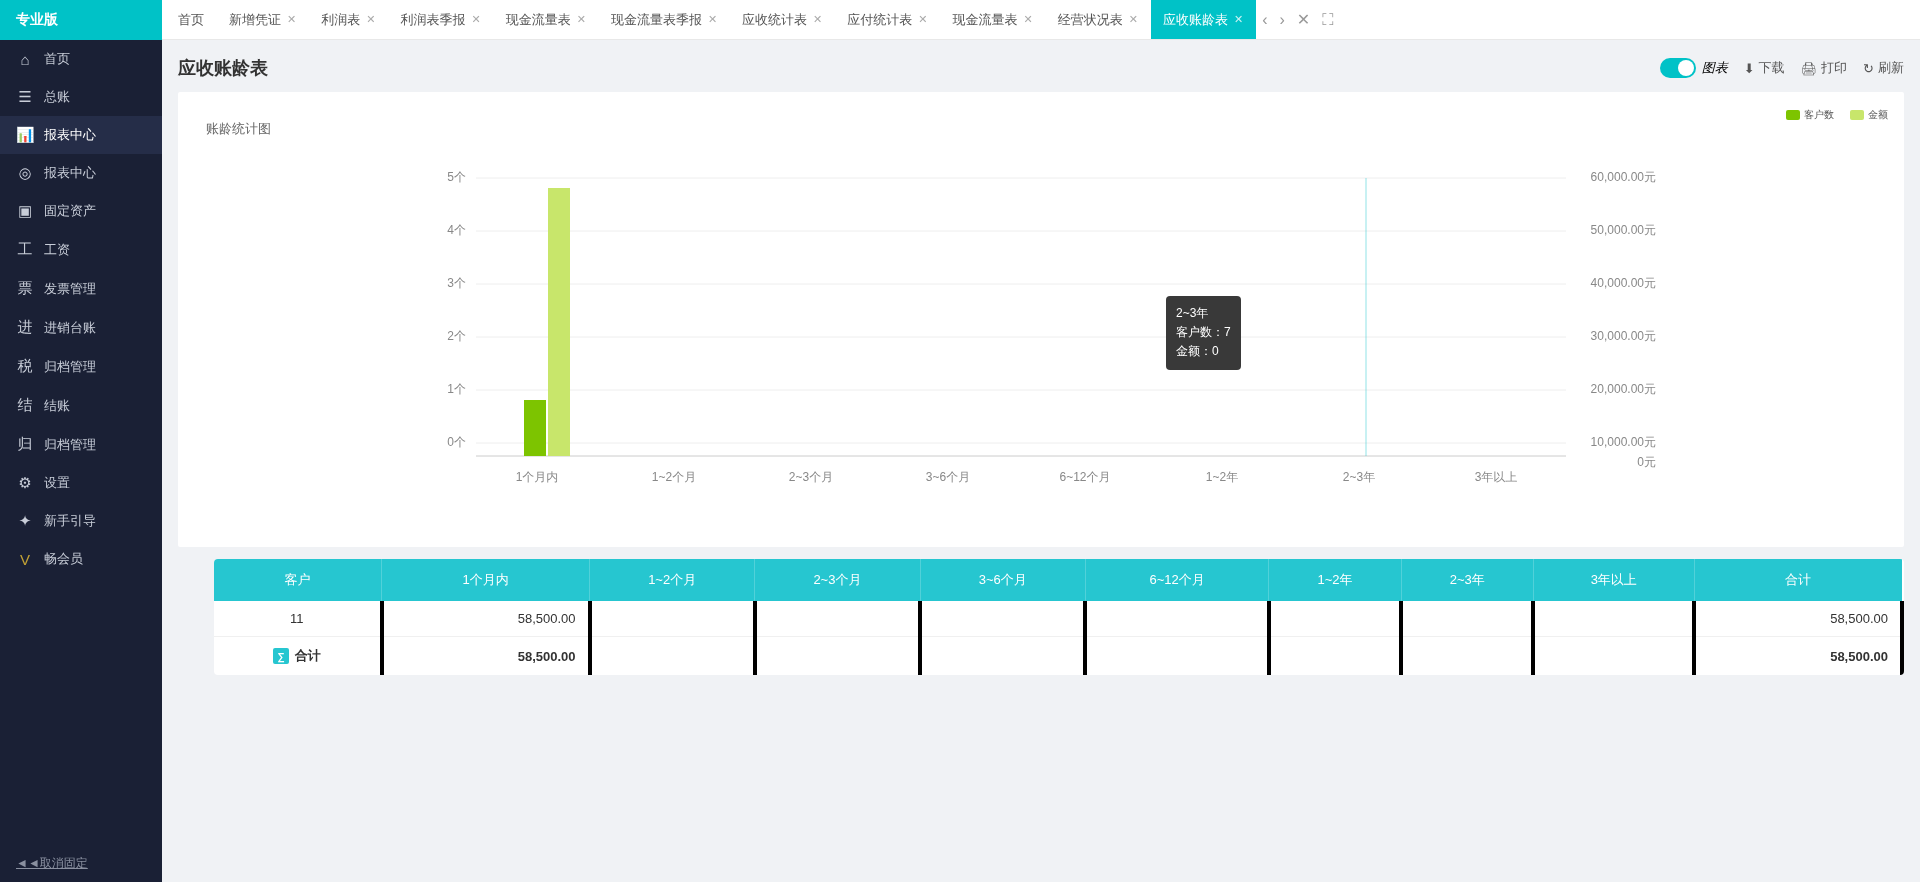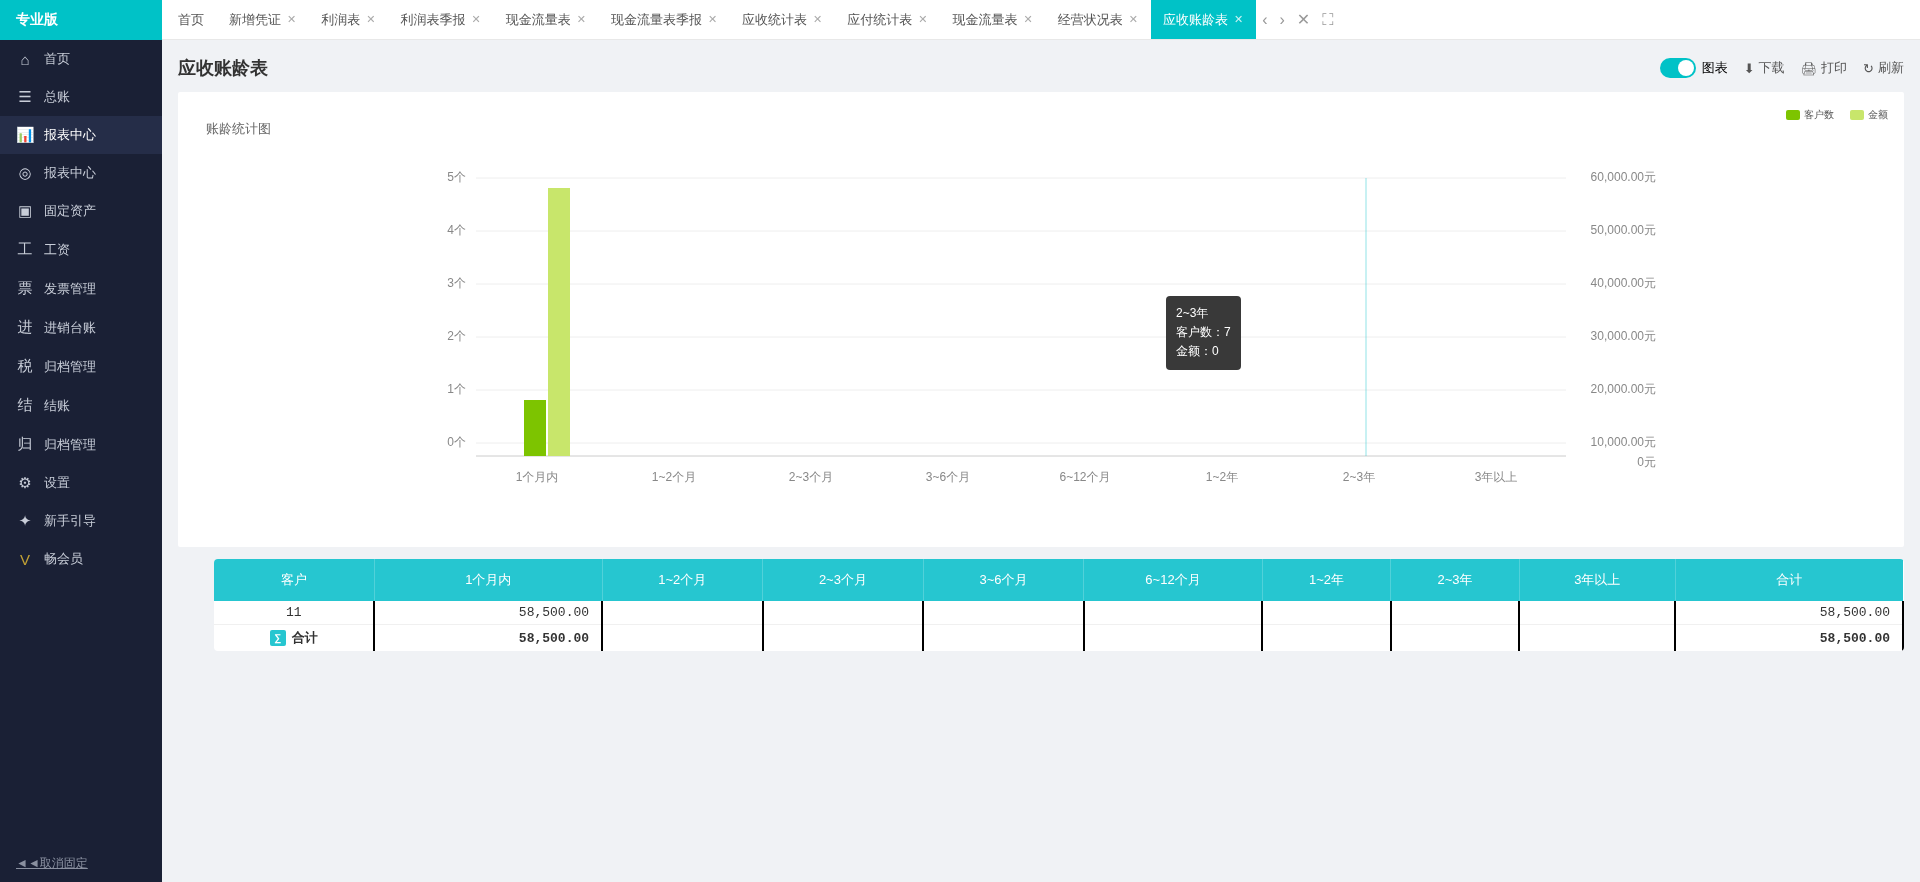--- a/index.html
+++ b/index.html
@@ -118,20 +118,21 @@
     }
     .page-actions {
       display: flex;
       align-items: center;
       gap: 16px;
     }
     .toggle-switch {
       display: flex;
       align-items: center;
       gap: 6px;
+      font-style: italic;
     }
     .toggle-track {
       width: 36px;
       height: 20px;
       background: #00c2c7;
       border-radius: 10px;
       position: relative;
       cursor: pointer;
     }
     .toggle-thumb {
@@ -206,27 +207,26 @@
     .data-table th {
       background: #26c6d0;
       color: #fff;
       font-weight: 500;
       padding: 12px 8px;
       text-align: center;
       font-size: 13px;
       border-right: 1px solid rgba(255,255,255,0.2);
     }
     .data-table td {
-      padding: 4px 8px;
+      padding: 10px 8px;
       text-align: center;
       font-size: 13px;
       color: #333;
       border-bottom: 1px solid #f0f0f0;
-      border-right: 2px solid #000000;
-      font-family: Liberation Mono, monospace;
+      border-right: 4px solid #000000;
     }
     .data-table tr:last-child td {
       border-bottom: none;
     }
     .total-row td {
       font-weight: bold;
     }
     .total-label {
       display: flex;
       align-items: center;

